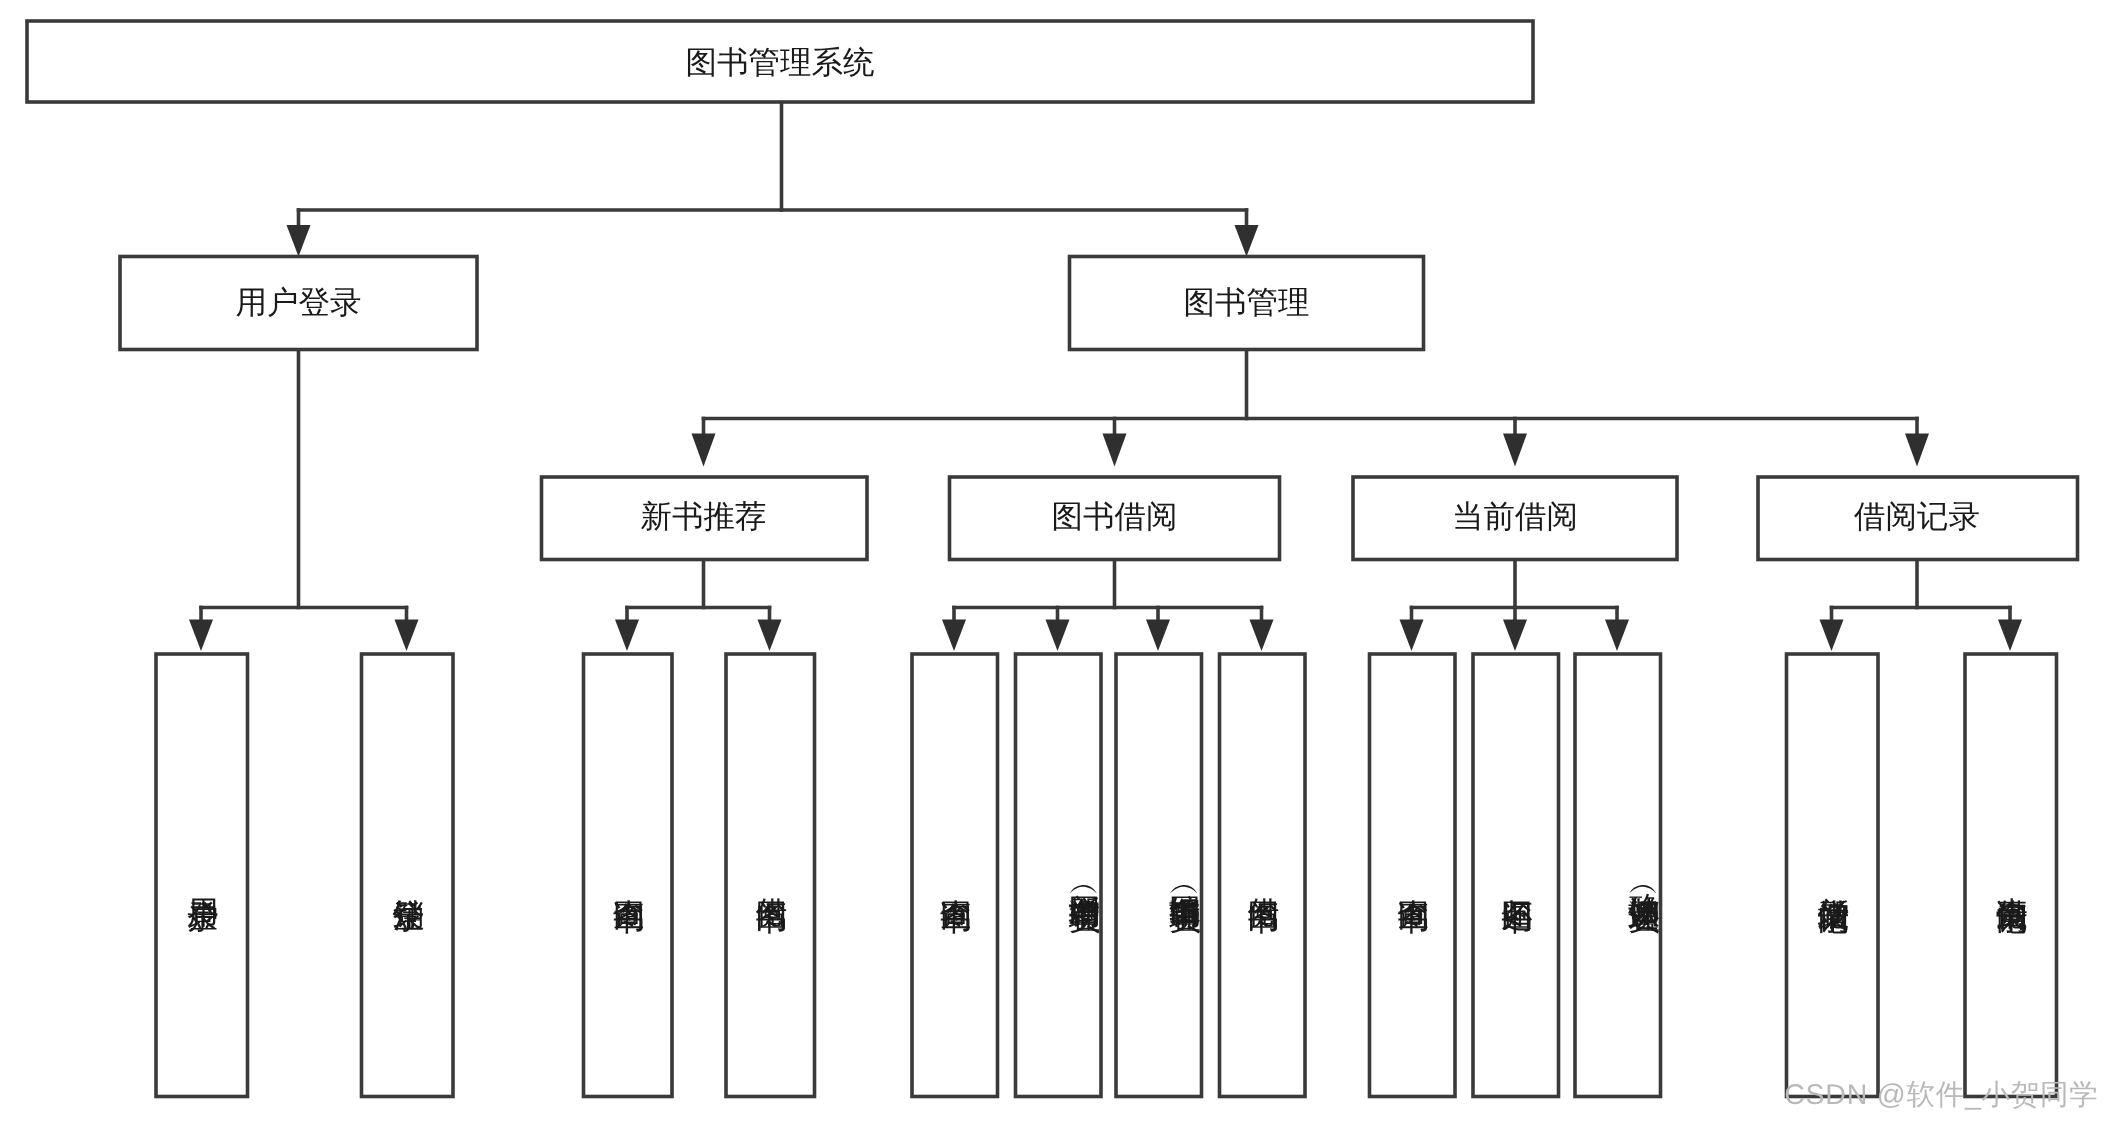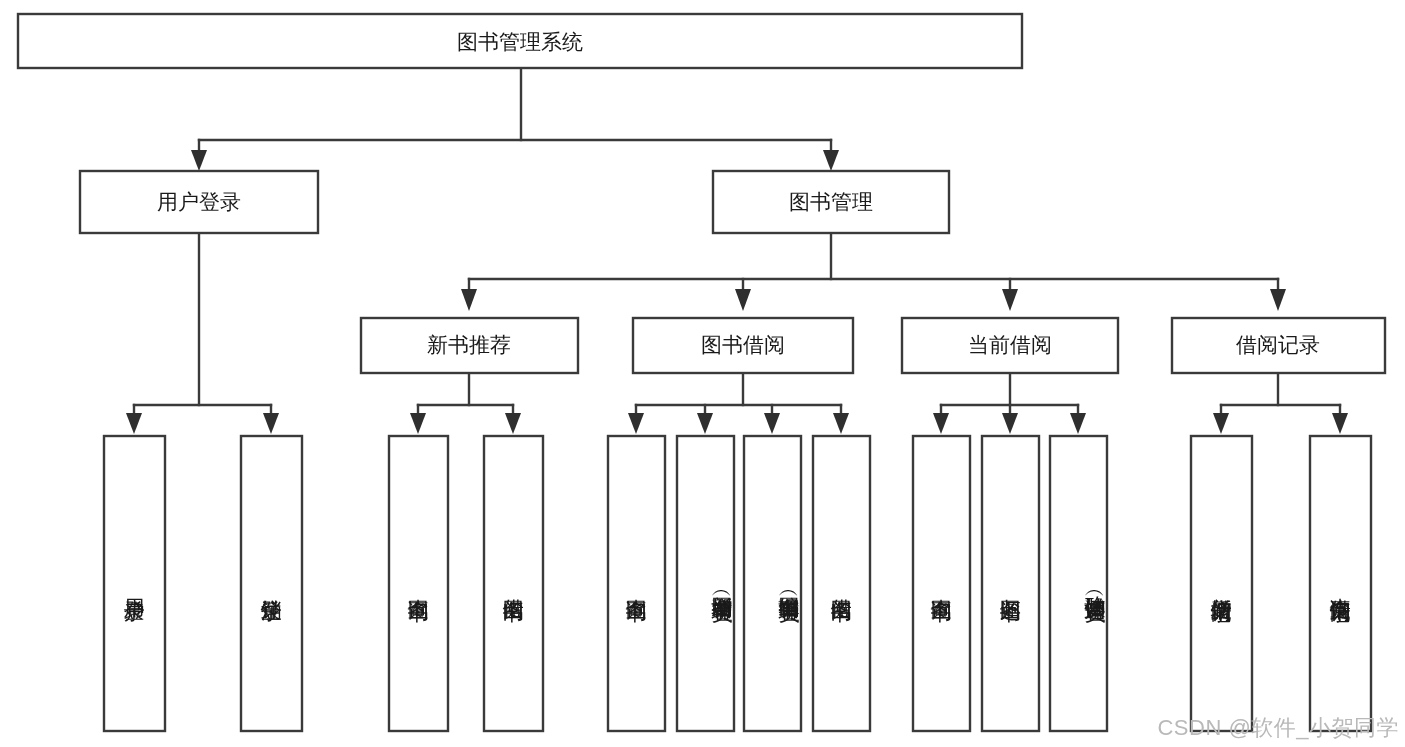--- a/index.html
+++ b/index.html
@@ -61,21 +61,21 @@
     color: #1a1a1a;
     letter-spacing: 1px;
     white-space: nowrap;
     pointer-events: none;
   }
   .watermark {
     position: absolute;
     right: 6px;
     bottom: 4px;
     font-family: "Liberation Sans", "DejaVu Sans", sans-serif;
-    font-size: 22px;
+    font-size: 19px;
     color: #b9b9b9;
     letter-spacing: 0.5px;
     user-select: none;
   }
 </style>
 </head>
 <body>
 
 <div id="diagram-root">
 

